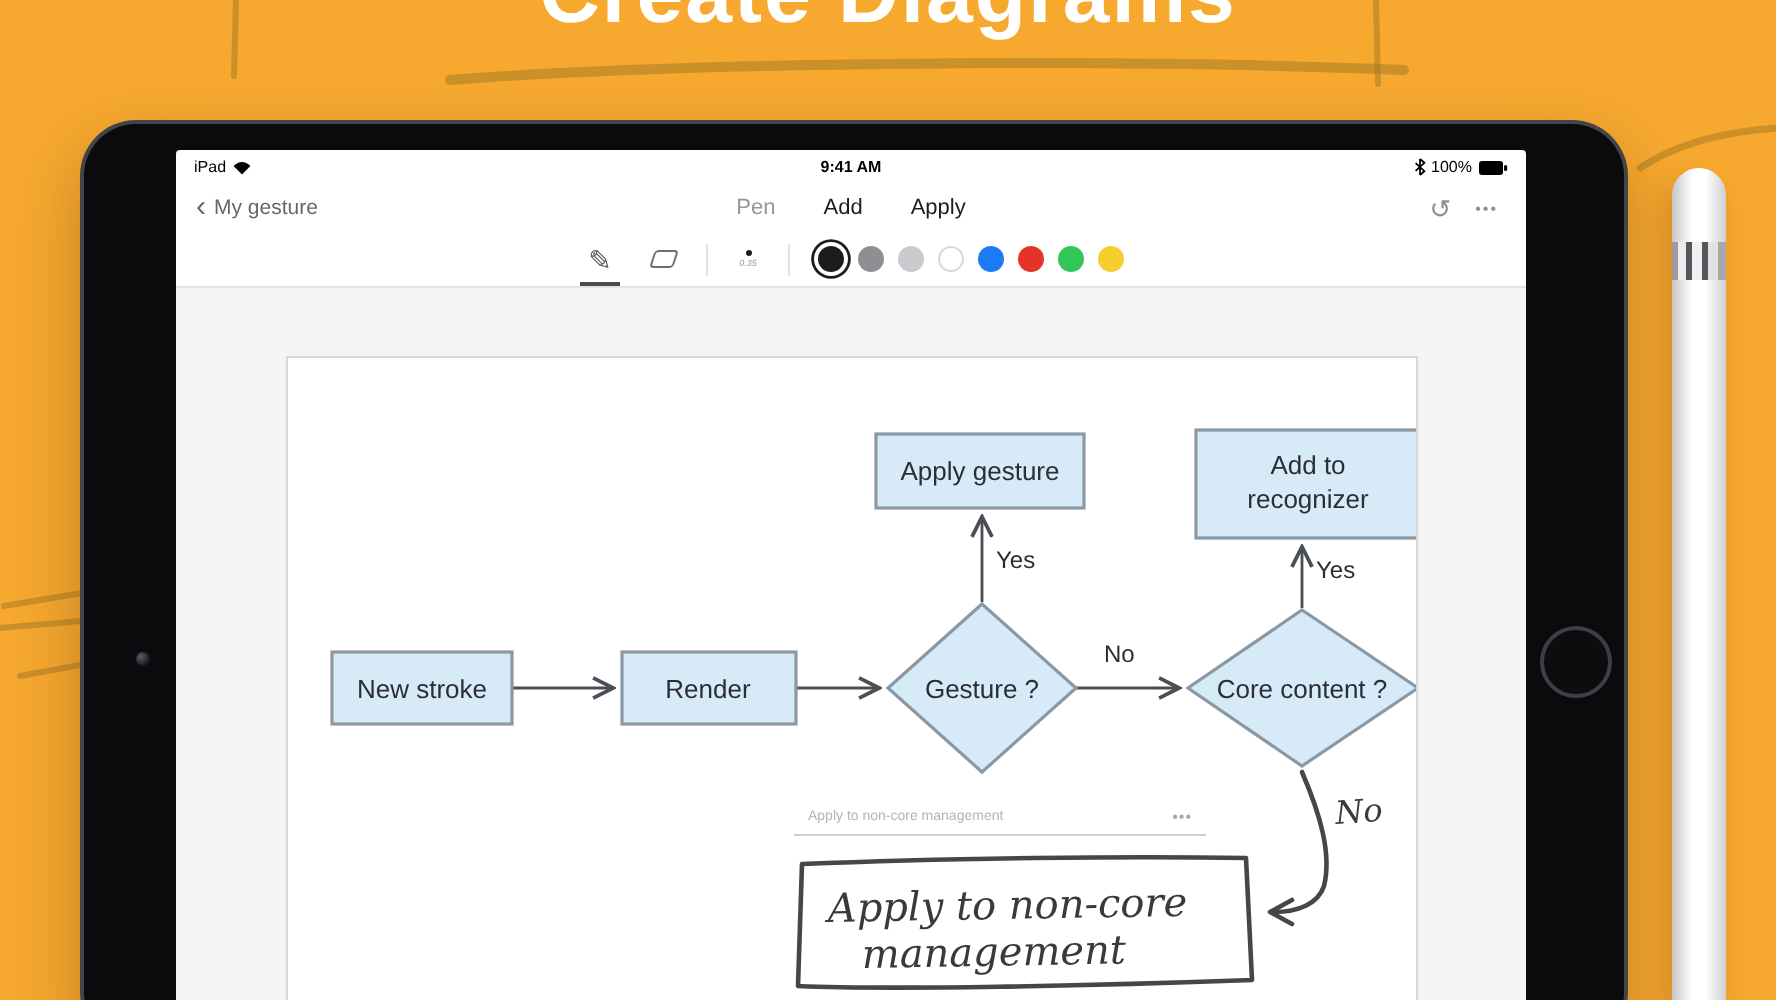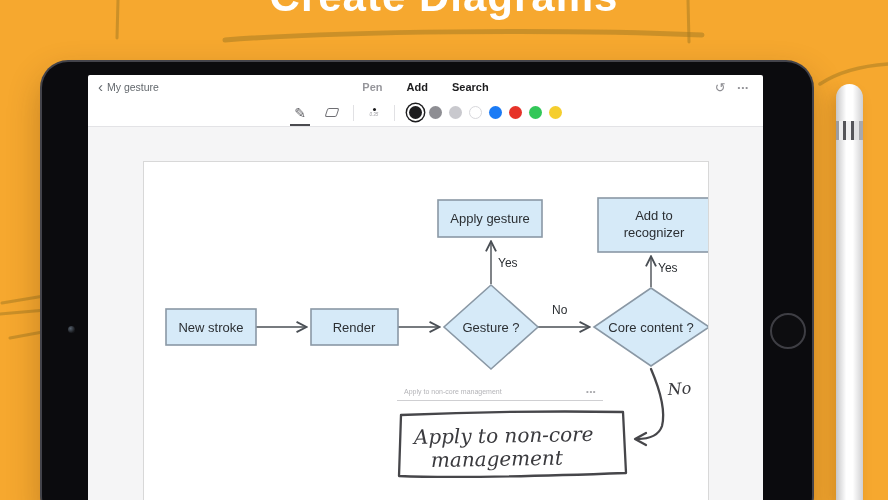--- a/index.html
+++ b/index.html
@@ -31,21 +31,21 @@
   .sb-center{position:absolute;left:0;right:0;text-align:center;font-size:8px;font-weight:700;pointer-events:none;}
   .status-bar{position:relative;}
   .sb-left .carrier{font-size:8px;}
 
   
   .nav-bar{height:24px;position:relative;display:flex;align-items:center;flex:0 0 auto;}
   .back{position:absolute;left:10px;display:flex;align-items:center;gap:4px;color:#63686d;cursor:pointer;}
   .back .chev{font-size:15px;line-height:1;margin-top:-2px;}
   .back .lbl{font-size:10.5px;}
   .tabs{margin:0 auto;display:flex;gap:24px;align-items:center;}
-  .tab{font-size:11px;color:#1c1c1e;font-weight:700;cursor:pointer;position:relative;}
+  .tab{font-size:11px;color:#1c1c1e;font-weight:400;cursor:pointer;position:relative;}
   .tab.active{color:#96969b;}
   .nav-actions{position:absolute;right:14px;display:flex;align-items:center;gap:12px;color:#8e8e93;}
   .undo{font-size:13px;line-height:1;cursor:pointer;}
   .more{font-size:8px;letter-spacing:1px;cursor:pointer;}
 
   
   .pen-toolbar{height:27px;display:flex;align-items:center;justify-content:center;gap:10px;
     border-bottom:1px solid #e3e3e6;flex:0 0 auto;}
   .tool{display:inline-flex;align-items:center;justify-content:center;width:22px;height:20px;
     color:#5a5a5f;cursor:pointer;position:relative;}
@@ -109,30 +109,49 @@
   </svg>
 
   <div class="banner-title">Create Diagrams</div>
 
   <div class="ipad">
     <span class="camera"></span>
     <span class="home-btn"></span>
 
     <div class="screen">
 
+      <div class="status-bar">
+        <div class="sb-left">
+          <span class="carrier">iPad</span>
+          <svg width="10" height="8" viewBox="0 0 10 8">
+            <path d="M5 7.2 L0.8 3 Q5 -0.9 9.2 3 Z" fill="#000"></path>
+          </svg>
+        </div>
+        <div class="sb-center">9:41 AM</div>
+        <div class="sb-right">
+          <svg width="6" height="9" viewBox="0 0 6 9">
+            <path d="M3,0.5 L3,8.5 M3,0.5 L5.2,2.4 L0.8,6.4 M3,8.5 L5.2,6.6 L0.8,2.6" stroke="#000" stroke-width="0.9" fill="none"></path>
+          </svg>
+          <span>100%</span>
+          <svg width="15" height="8" viewBox="0 0 15 8">
+            <rect x="0.5" y="0.5" width="12" height="7" rx="1.5" fill="#000"></rect>
+            <rect x="13" y="2.5" width="1.6" height="3" rx="0.8" fill="#000"></rect>
+          </svg>
+        </div>
+      </div>
 
       <div class="nav-bar">
         <div class="back">
           <span class="chev">‹</span>
           <span class="lbl">My gesture</span>
         </div>
         <div class="tabs">
           <span class="tab active">Pen</span>
           <span class="tab">Add</span>
-          <span class="tab">Search</span>
+          <span class="tab">Apply</span>
         </div>
         <div class="nav-actions">
           <span class="undo">↺</span>
           <span class="more">•••</span>
         </div>
       </div>
 
       <div class="pen-toolbar">
         <span class="tool pen">
           <span>✎</span>

